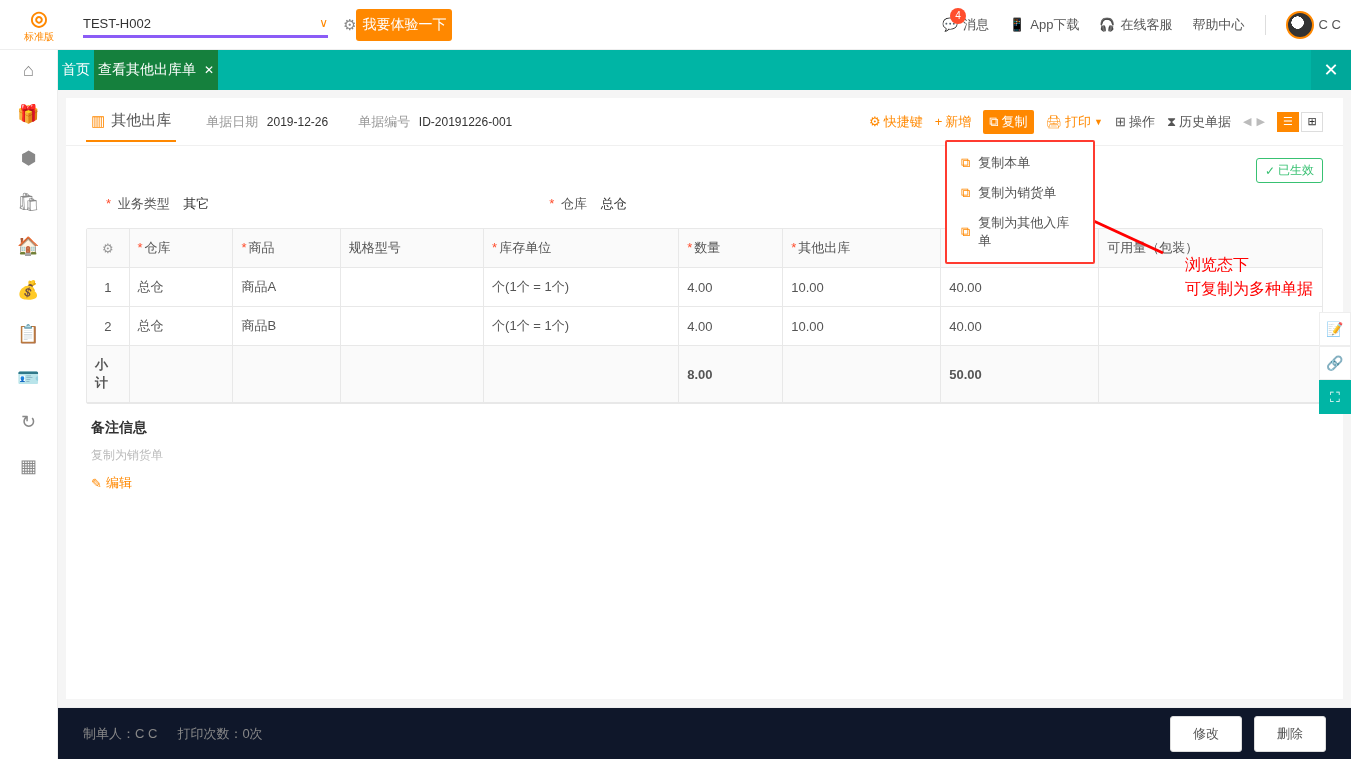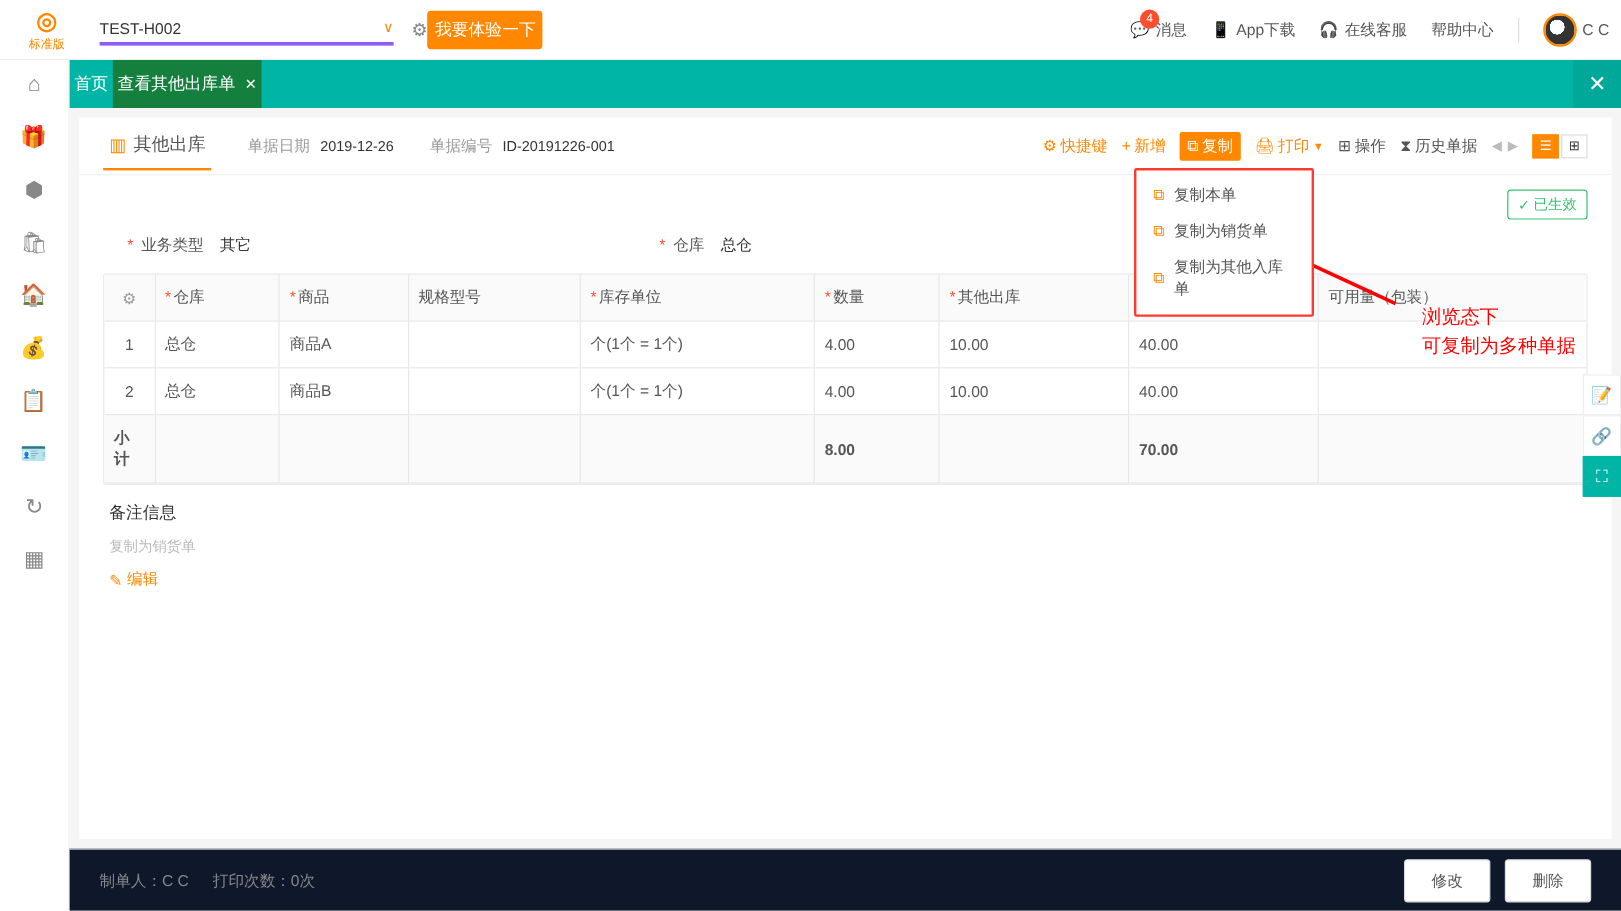--- a/index.html
+++ b/index.html
@@ -74,21 +74,21 @@
     .tbl th { background: #fafafa; padding: 10px 8px; text-align: left; border-bottom: 1px solid #e8e8e8; border-right: 1px solid #e8e8e8; font-weight: normal; color: #555; font-size: 13px; }
     .tbl th .req { color: #ff4d2d; margin-right: 2px; }
     .tbl td { padding: 10px 8px; border-bottom: 1px solid #e8e8e8; border-right: 1px solid #e8e8e8; color: #555; }
     .tbl th:last-child, .tbl td:last-child { border-right: none; }
     .tbl .gear-cell { width: 42px; text-align: center; color: #999; }
     .tbl .idx { width: 42px; text-align: center; }
     .subtotal-row td { background: #fafafa; font-weight: bold; }
     
     
     .remarks { padding: 15px 25px; }
-    .remarks h4 { font-weight: normal; font-size: 14px; color: #333; margin-bottom: 10px; }
+    .remarks h4 { font-weight: bold; font-size: 14px; color: #333; margin-bottom: 10px; }
     .remarks .empty { color: #bbb; font-size: 12px; margin-bottom: 10px; }
     .edit-link { color: #ff8800; cursor: pointer; font-size: 13px; display: inline-flex; align-items: center; gap: 4px; }
     
     
     .annot { position: absolute; right: 30px; top: 155px; color: #ff0000; font-size: 16px; text-align: left; line-height: 1.5; pointer-events: none; }
     .arrow-svg { position: absolute; top: 85px; right: 170px; pointer-events: none; }
     
     
     .right-tools { position: absolute; right: 0; top: 262px; width: 32px; }
     .rt-btn { width: 32px; height: 34px; display: flex; align-items: center; justify-content: center; border: 1px solid #eee; background: #fff; color: #999; cursor: pointer; font-size: 14px; }
@@ -301,21 +301,21 @@
     <td></td>
               </tr>
               <tr class="subtotal-row">
   <td>小计</td>
   <td></td>
                 <td></td>
                 <td></td>
                 <td></td>
   <td>8.00</td>
   <td></td>
-  <td>70.00</td>
+  <td>50.00</td>
   <td></td>
               </tr>
             </tbody>
         </table>
       </div>
 
       <div class="remarks">
         <h4>备注信息</h4>
         <div class="empty">复制为销货单</div>
         <div class="edit-link">

